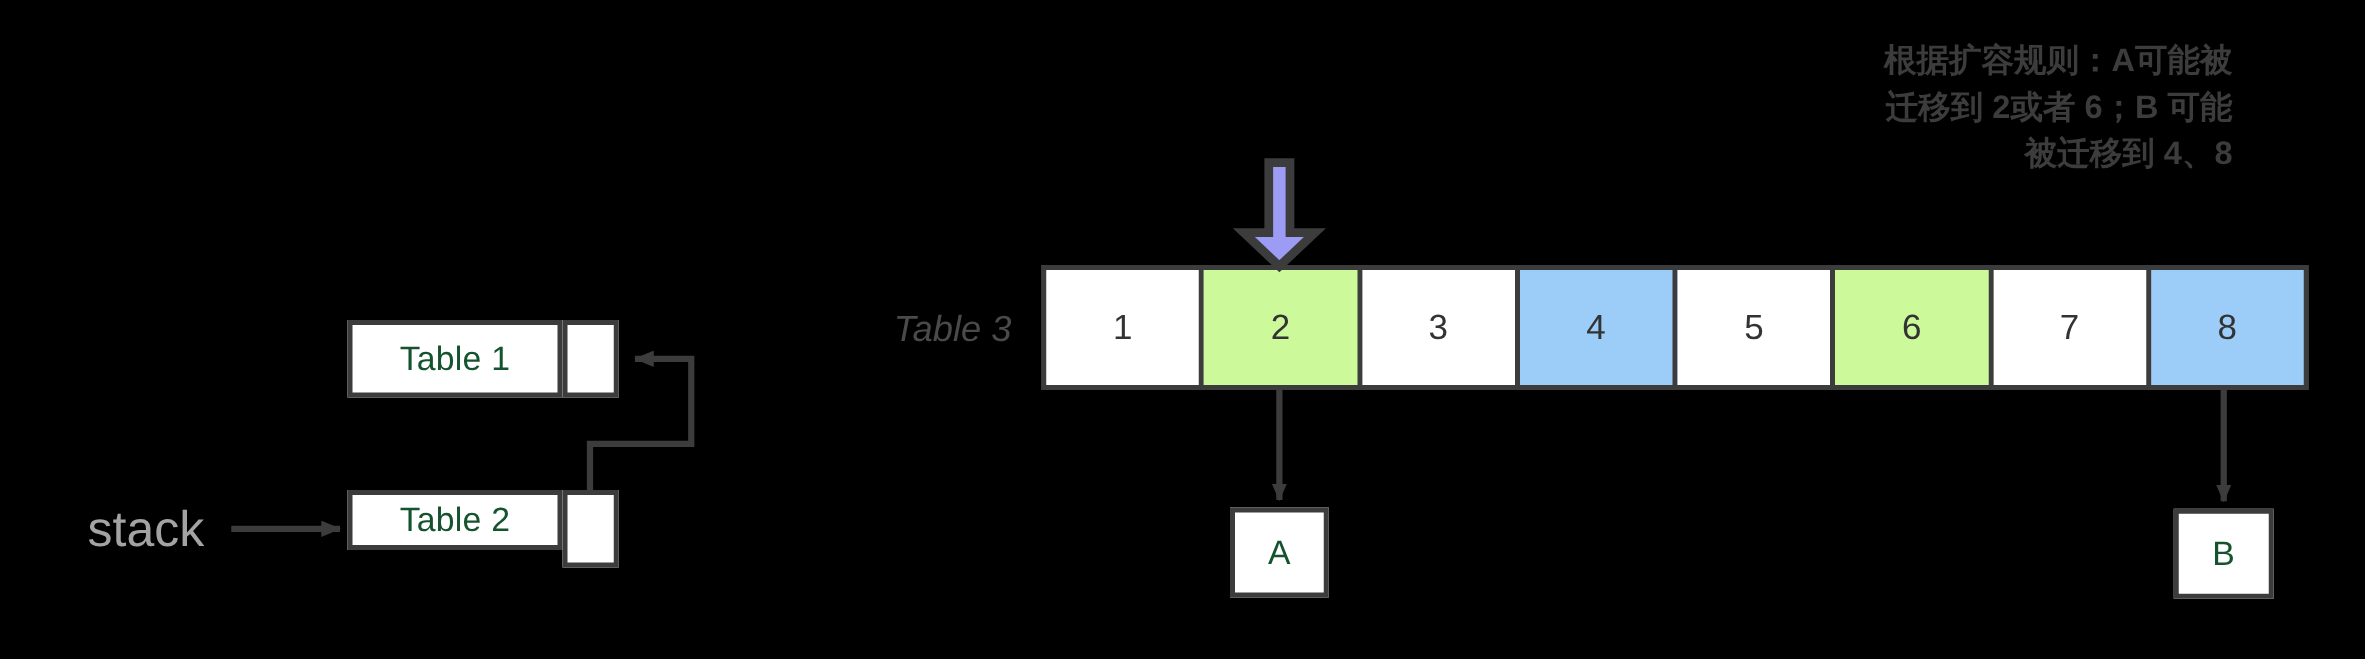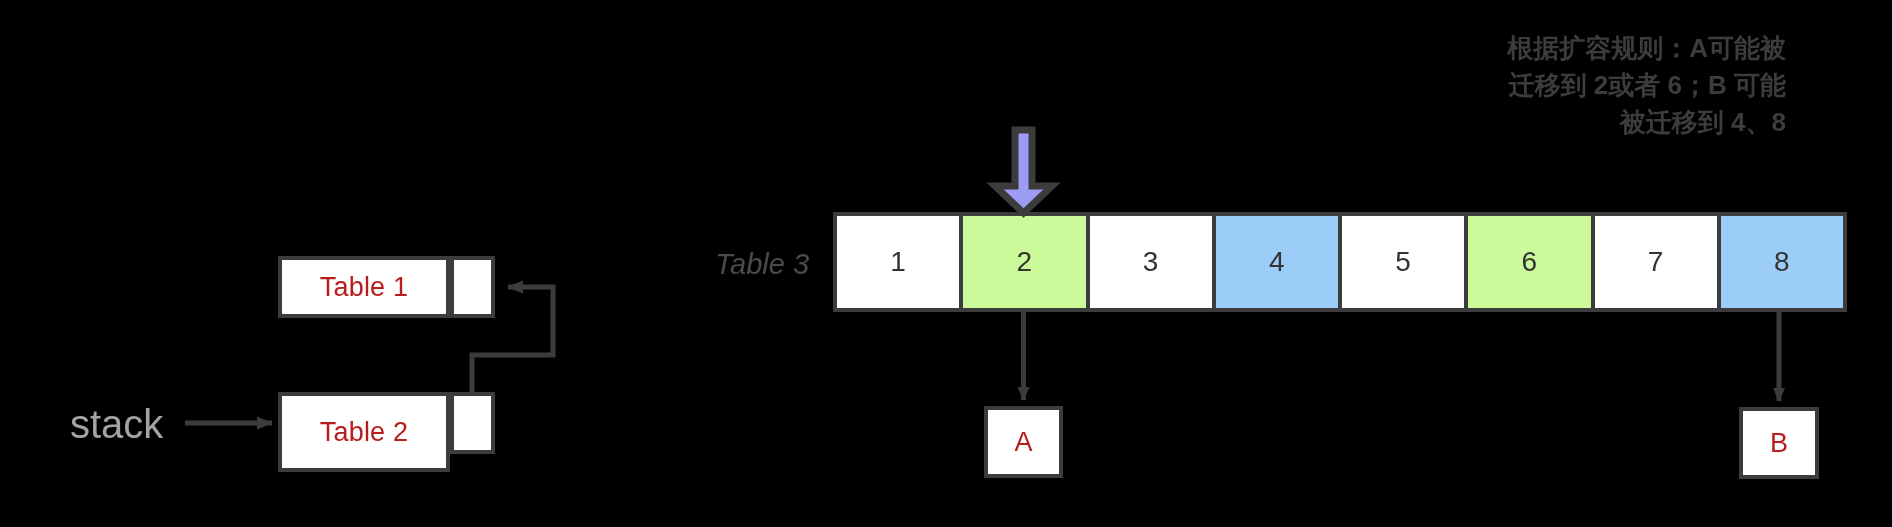--- a/index.html
+++ b/index.html
@@ -20,21 +20,21 @@
   }
 
   
   .cellbox {
     position: absolute;
     background: #ffffff;
     border: 4px solid #3c3c3c;
     display: flex;
     align-items: center;
     justify-content: center;
-    color: #b91c1c;
+    color: #14532d;
     font-size: 27px;
     line-height: 1;
     letter-spacing: .2px;
   }
 
   
   .stack-label {
     position: absolute;
     color: #a3a3a3;
     font-size: 40px;
@@ -103,21 +103,21 @@
 迁移到 2或者 6；B 可能
 被迁移到 4、8</div>
 
   <div class="stack-label" style="left:70px; top:404px;">stack</div>
 
   <div class="cellbox" style="left:278px; top:256px; width:172px; height:62px;">
     <span>Table 1</span>
   </div>
   <div class="cellbox" style="left:450px; top:256px; width:45px; height:62px;"></div>
 
-  <div class="cellbox" style="left:278px; top:392px; width:172px; height:80px;">
+  <div class="cellbox" style="left:278px; top:392px; width:172px; height:48px;">
     <span>Table 2</span>
   </div>
   <div class="cellbox" style="left:450px; top:392px; width:45px; height:62px;"></div>
 
   <div class="t3-label" style="left:715px; top:250px;font-style:italic;">Table 3</div>
 
   <div id="t3-strip">
     <div class="t3-cell">
         <span>1</span>
       </div>

